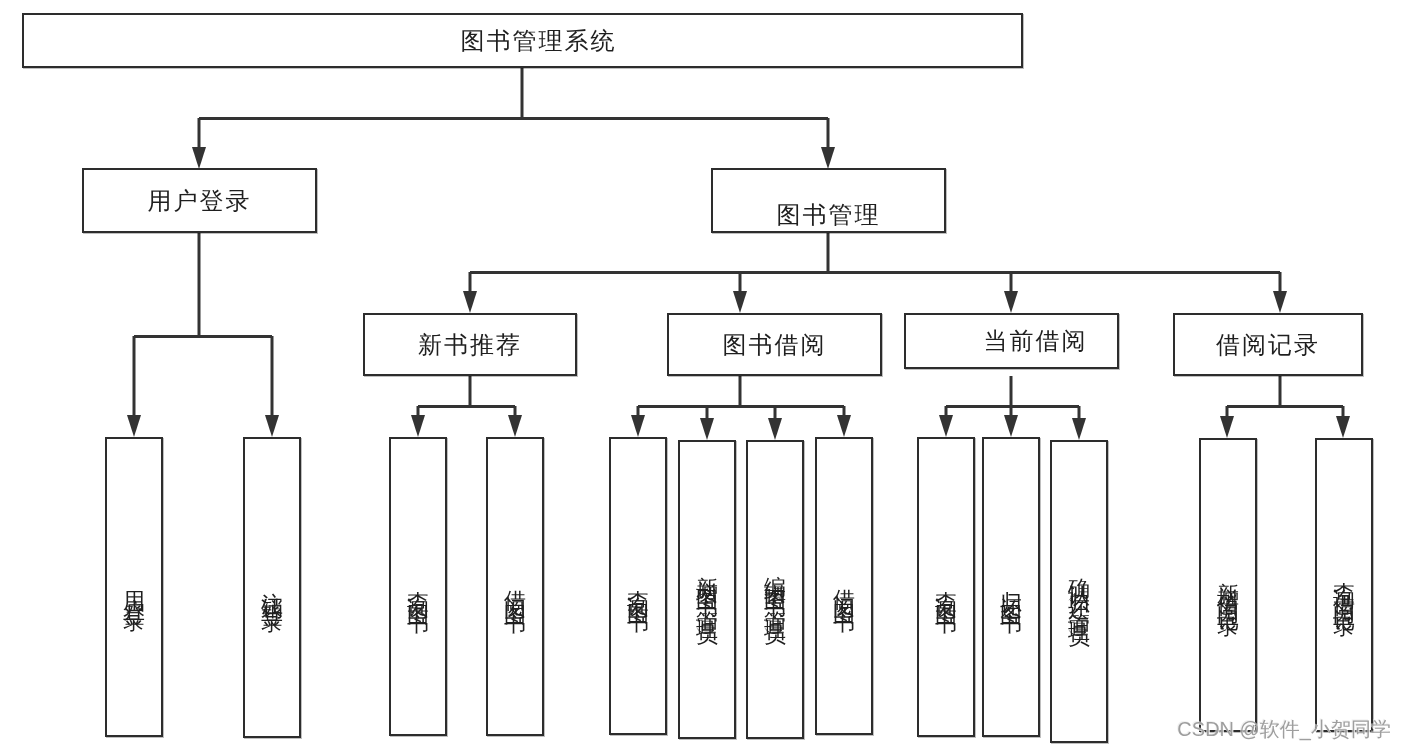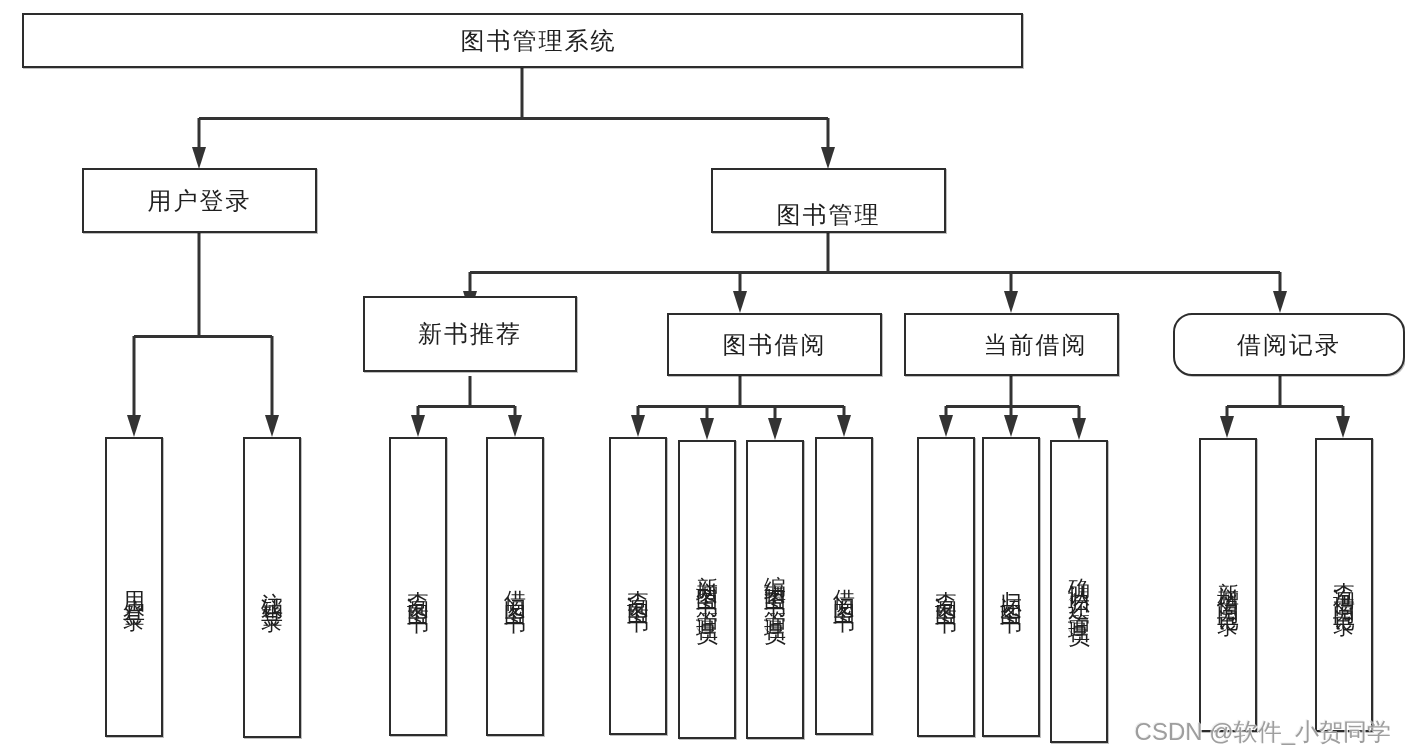--- a/index.html
+++ b/index.html
@@ -33,21 +33,21 @@
     display:flex;align-items:center;justify-content:center;
     z-index:2;color:var(--text);
     box-shadow:1px 1px 0 rgba(0,0,0,0.25);
   }
   .vbox .vlabel{
     writing-mode:vertical-rl;text-orientation:mixed;
     font-size:22px;letter-spacing:7px;line-height:1;white-space:nowrap;color:var(--text);
   }
   .watermark{
     position:absolute;z-index:3;right:14px;top:716px;
-    font-size:24px;color:var(--wm);white-space:nowrap;
+    font-size:20px;color:var(--wm);white-space:nowrap;
     text-shadow:1px 1px 0 rgba(255,255,255,0.9), -1px -1px 0 rgba(230,230,230,0.6);
   }
 </style>
 </head>
 <body>
 
 <div class="page">
 
   <svg class="connectors" width="1405" height="747" viewBox="0 0 1405 747" aria-hidden="true">
 
@@ -116,30 +116,30 @@
     <span class="label">图书管理系统</span>
   </div>
 
   <div class="hbox" style="left:82px;top:168px;width:235px;height:65px;">
     <span class="label">用户登录</span>
   </div>
   <div class="hbox" style="left:711px;top:168px;width:235px;height:65px;align-items:flex-end;">
     <span class="label">图书管理</span>
   </div>
 
-  <div class="hbox" style="left:363px;top:296px;width:214px;height:76px;">
+  <div class="hbox" style="left:363px;top:313px;width:214px;height:63px;">
     <span class="label">新书推荐</span>
   </div>
   <div class="hbox" style="left:633px;top:313px;width:215px;height:63px;margin-left:34px;">
     <span class="label">图书借阅</span>
   </div>
-  <div class="hbox" style="left:904px;top:313px;width:215px;height:63px;padding-left:48px;">
+  <div class="hbox" style="left:904px;top:313px;width:215px;height:56px;padding-left:48px;">
     <span class="label">当前借阅</span>
   </div>
-  <div class="hbox" style="left:1173px;top:313px;width:232px;height:63px;border-radius:19px;">
+  <div class="hbox" style="left:1173px;top:313px;width:190px;height:63px;">
     <span class="label">借阅记录</span>
   </div>
 
   <div class="vbox" style="left:105px;top:437px;height:300px;">
     <span class="vlabel">用户登录</span>
   </div>
   <div class="vbox" style="left:243px;top:437px;height:301px;">
     <span class="vlabel">注销登录</span>
   </div>
 

